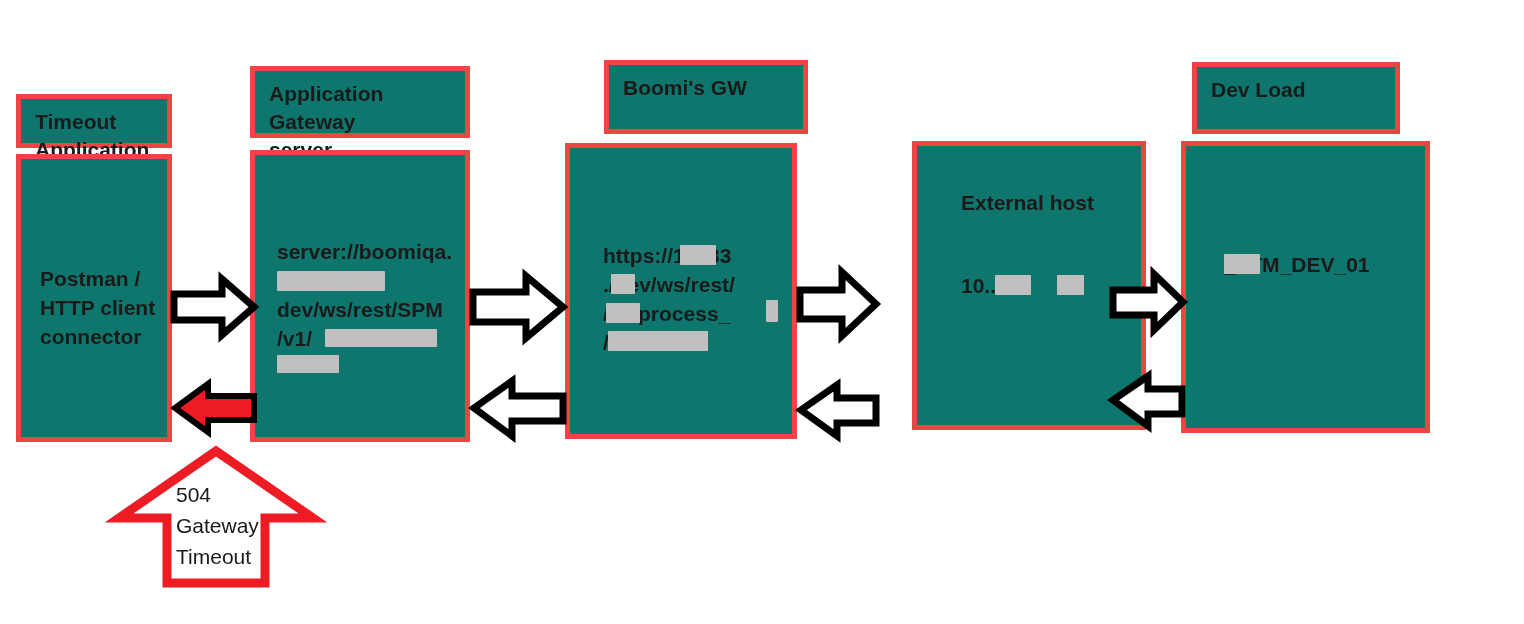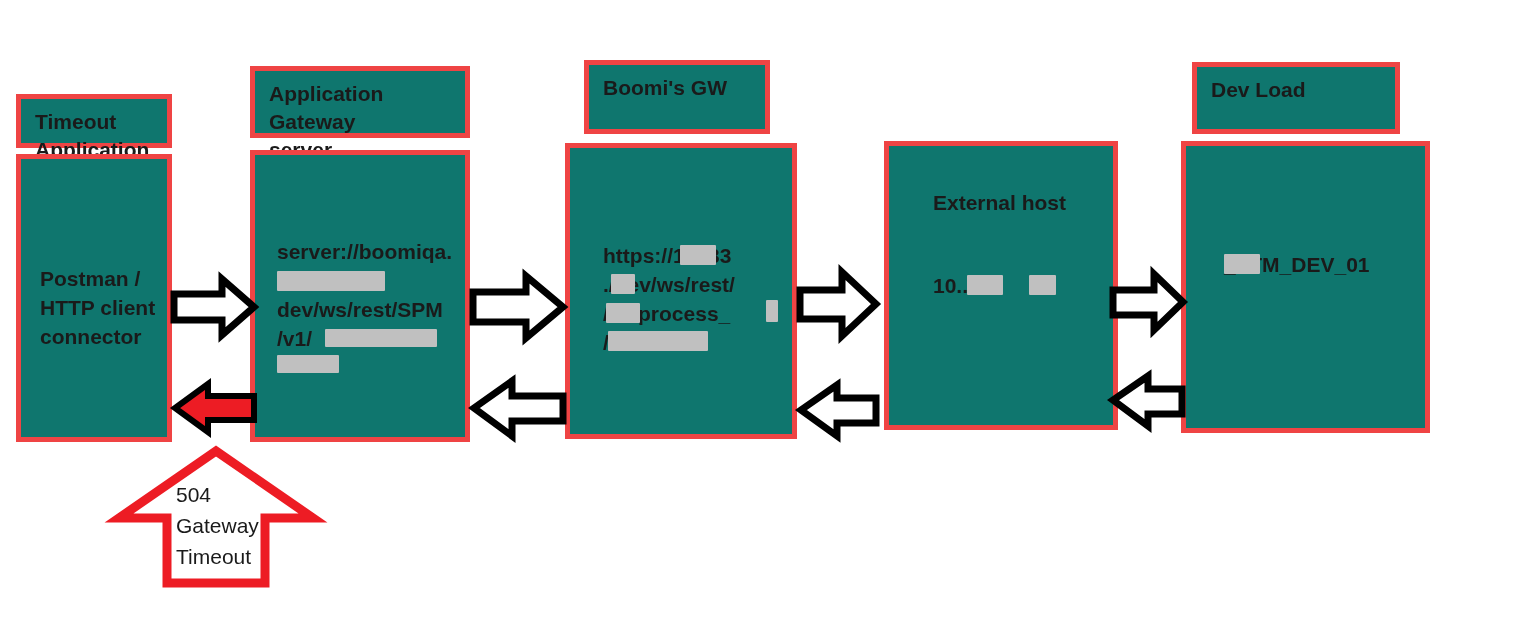--- a/index.html
+++ b/index.html
@@ -88,36 +88,36 @@
 .com/
 dev/ws/rest/SPM
 /v1/
 </div>
 
     <div class="redact" style="left:22px; top:116px; width:108px; height:20px;"></div>
     <div class="redact" style="left:70px; top:174px; width:112px; height:18px;"></div>
     <div class="redact" style="left:22px; top:200px; width:62px; height:18px;"></div>
   </div>
 
-  <div class="box hdr-box" style="left:584px; top:60px; width:186px; height:74px;">
+  <div class="box hdr-box" style="left:604px; top:60px; width:204px; height:74px;">
     <div class="hdr-label">Boomi's GW</div>
   </div>
   <div class="box" style="left:565px; top:143px; width:232px; height:296px;">
     <div class="body-text" style="left:33px; top:93px; width:198px;">https://10..33
 ./dev/ws/rest/
 /v1/process_
 /</div>
     <div class="redact" style="left:110px; top:97px; width:36px; height:20px;"></div>
     <div class="redact" style="left:41px; top:126px; width:24px; height:20px;"></div>
     <div class="redact" style="left:36px; top:155px; width:34px; height:20px;"></div>
     <div class="redact" style="left:196px; top:152px; width:12px; height:22px;"></div>
     <div class="redact" style="left:38px; top:183px; width:100px; height:20px;"></div>
   </div>
 
-  <div class="box" style="left:884px; top:141px; width:234px; height:289px;">
+  <div class="box" style="left:912px; top:141px; width:234px; height:289px;">
     <div class="body-text" style="left:44px; top:42px; width:180px;">External host</div>
     <div class="body-text" style="left:44px; top:125px; width:180px;">10..38.</div>
     <div class="redact" style="left:78px; top:129px; width:36px; height:20px;"></div>
     <div class="redact" style="left:140px; top:129px; width:27px; height:20px;"></div>
   </div>
 
   <div class="box hdr-box" style="left:1192px; top:62px; width:208px; height:72px;">
     <div class="hdr-label">Dev Load</div>
   </div>
   <div class="box" style="left:1181px; top:141px; width:249px; height:292px;">

